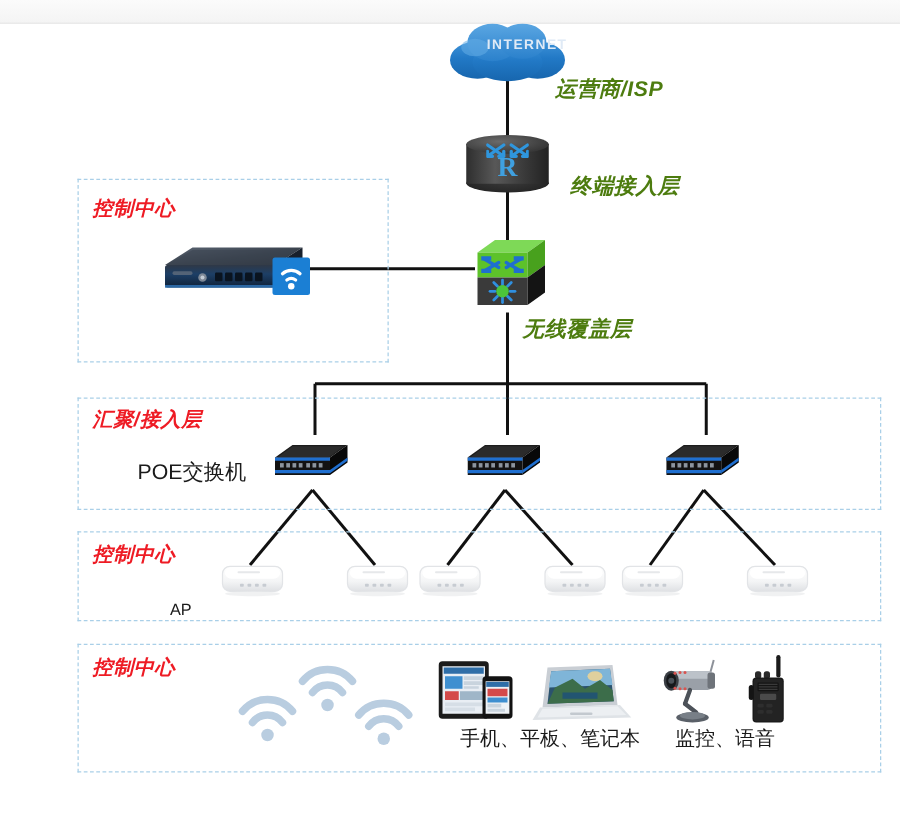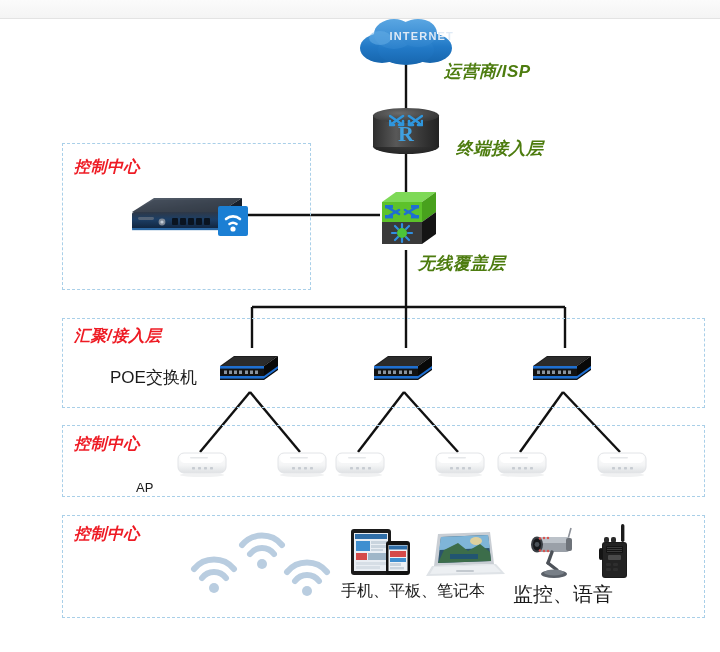--- a/index.html
+++ b/index.html
@@ -41,20 +41,21 @@
     white-space: nowrap;
     letter-spacing: 0.5px;
   }
 
   
   .cap {
     position: absolute;
     color: #1a1a1a;
     font-size: 15px;
     white-space: nowrap;
+    margin-left: 27px;
   }
   .cap-i {
     position: absolute;
     color: #4d7c0f;
     font-size: 17px;
     font-weight: bold;
     font-style: italic;
     white-space: nowrap;
     letter-spacing: 0.5px;
   }
@@ -563,15 +564,15 @@
       <g fill="#2e2e2e">
         <rect x="10" y="39" width="5" height="3" rx="1"></rect>
           <rect x="17" y="39" width="5" height="3" rx="1"></rect>
         <rect x="10" y="44" width="5" height="3" rx="1"></rect>
           <rect x="17" y="44" width="5" height="3" rx="1"></rect>
       </g>
 
       <rect x="3" y="24" width="4" height="12" rx="2" fill="#141414"></rect>
     </svg>
   </div>
-  <div class="cap" style="left:513px; top:581px; font-size:20px;">监控、语音</div>
+  <div class="cap" style="left:513px; top:581px; font-size:16px;">监控、语音</div>
 
 </div>
 
 </body></html>

